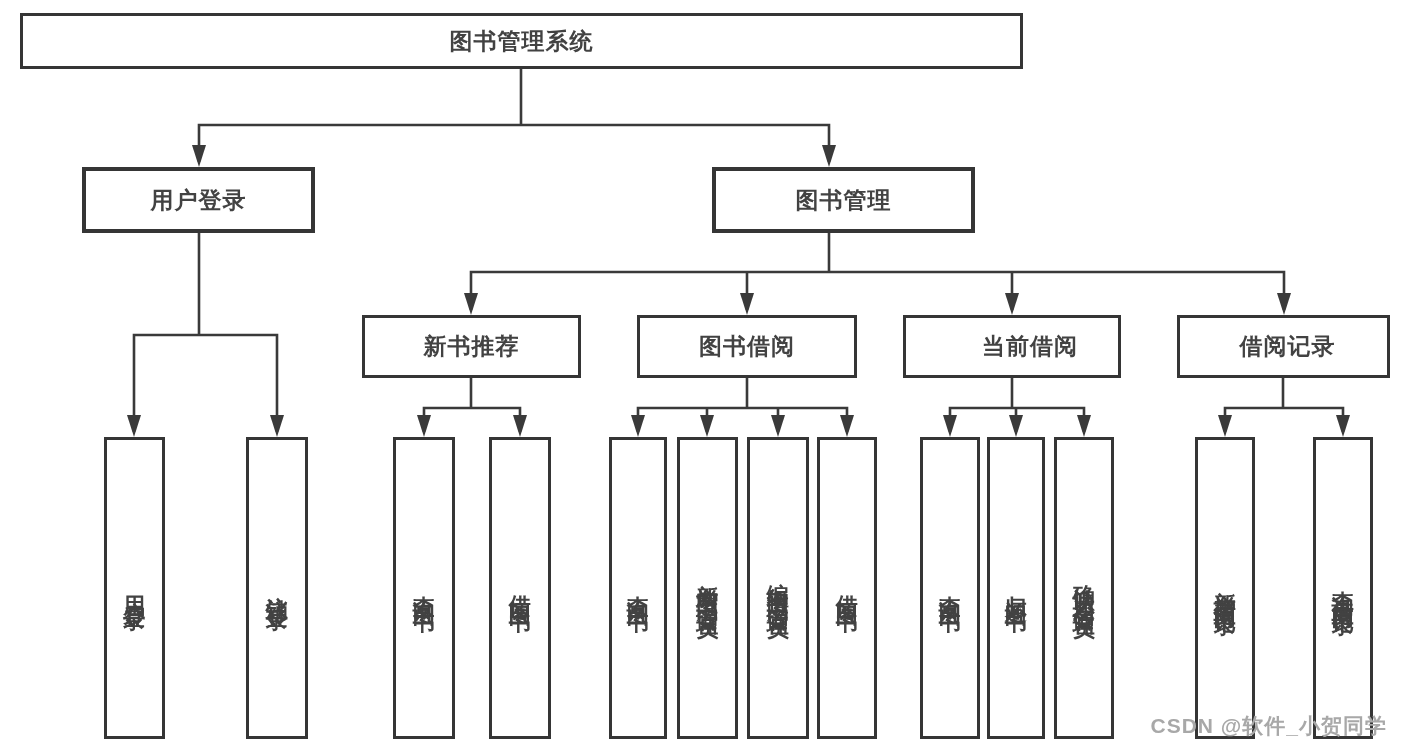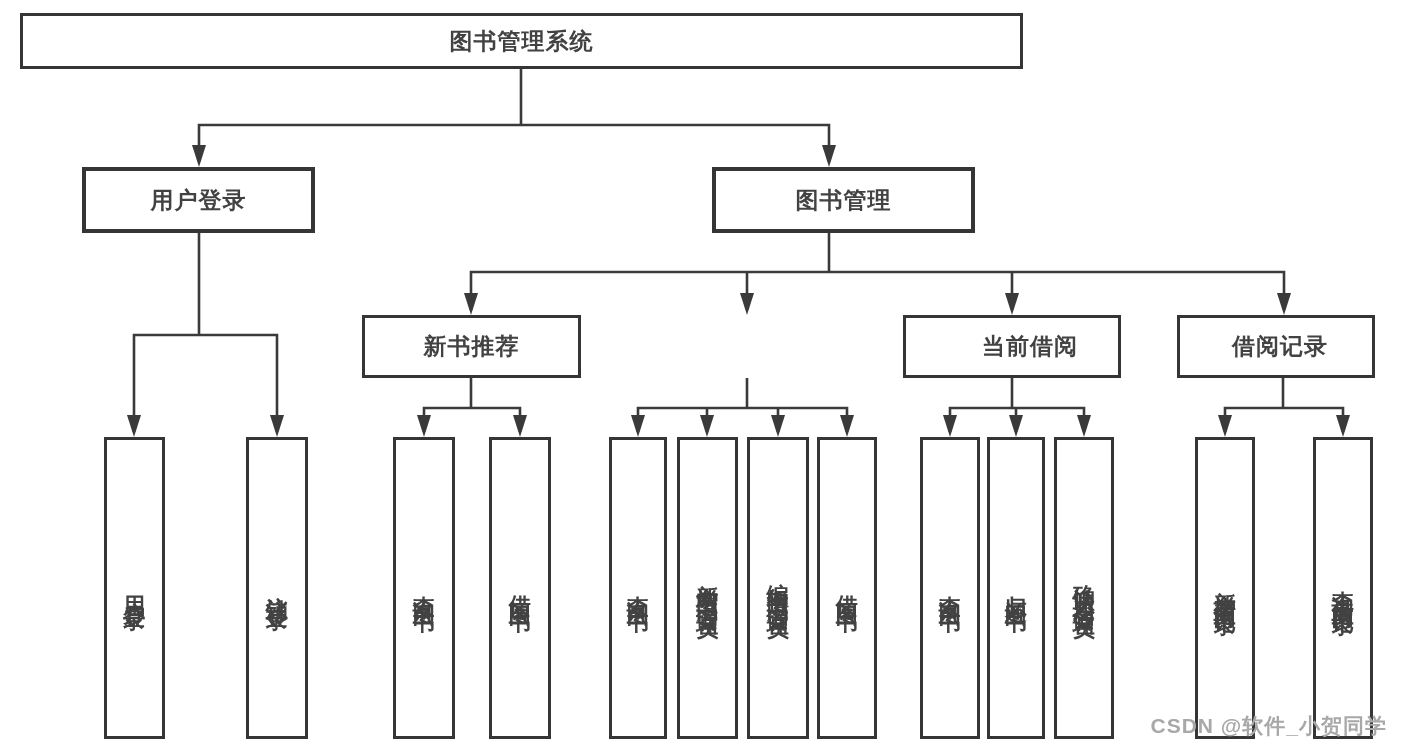--- a/index.html
+++ b/index.html
@@ -69,22 +69,23 @@
     <path class="arrow" d="M1218 415 L1232 415 L1225 437 Z"></path>
     <path class="arrow" d="M1336 415 L1350 415 L1343 437 Z"></path>
   </svg>
 
   <div class="hbox" style="left:20px;top:13px;width:1003px;height:56px;">图书管理系统</div>
 
   <div class="hbox thick" style="left:82px;top:167px;width:233px;height:66px;">用户登录</div>
   <div class="hbox thick" style="left:712px;top:167px;width:263px;height:66px;">图书管理</div>
 
   <div class="hbox" style="left:362px;top:315px;width:219px;height:63px;">新书推荐</div>
+  <div class="hbox" style="left:637px;top:315px;width:220px;height:63px;">图书借阅</div>
   <div class="hbox" style="left:903px;top:315px;width:218px;height:63px;padding-left:36px;">当前借阅</div>
-  <div class="hbox" style="left:1177px;top:315px;width:198px;height:63px;padding-left:8px;">借阅记录</div>
+  <div class="hbox" style="left:1177px;top:315px;width:213px;height:63px;padding-left:8px;">借阅记录</div>
 
   <div class="vbox" style="left:104px;width:61px;">用户登录</div>
   <div class="vbox" style="left:246px;width:62px;">注销登录</div>
 
   <div class="vbox" style="left:393px;width:62px;">查询图书</div>
   <div class="vbox" style="left:489px;width:62px;">借阅图书</div>
 
   <div class="vbox" style="left:609px;width:58px;">查询图书</div>
   <div class="vbox" style="left:677px;width:61px;">新增图书（管理员）</div>
   <div class="vbox" style="left:747px;width:62px;">编辑图书（管理员）</div>

